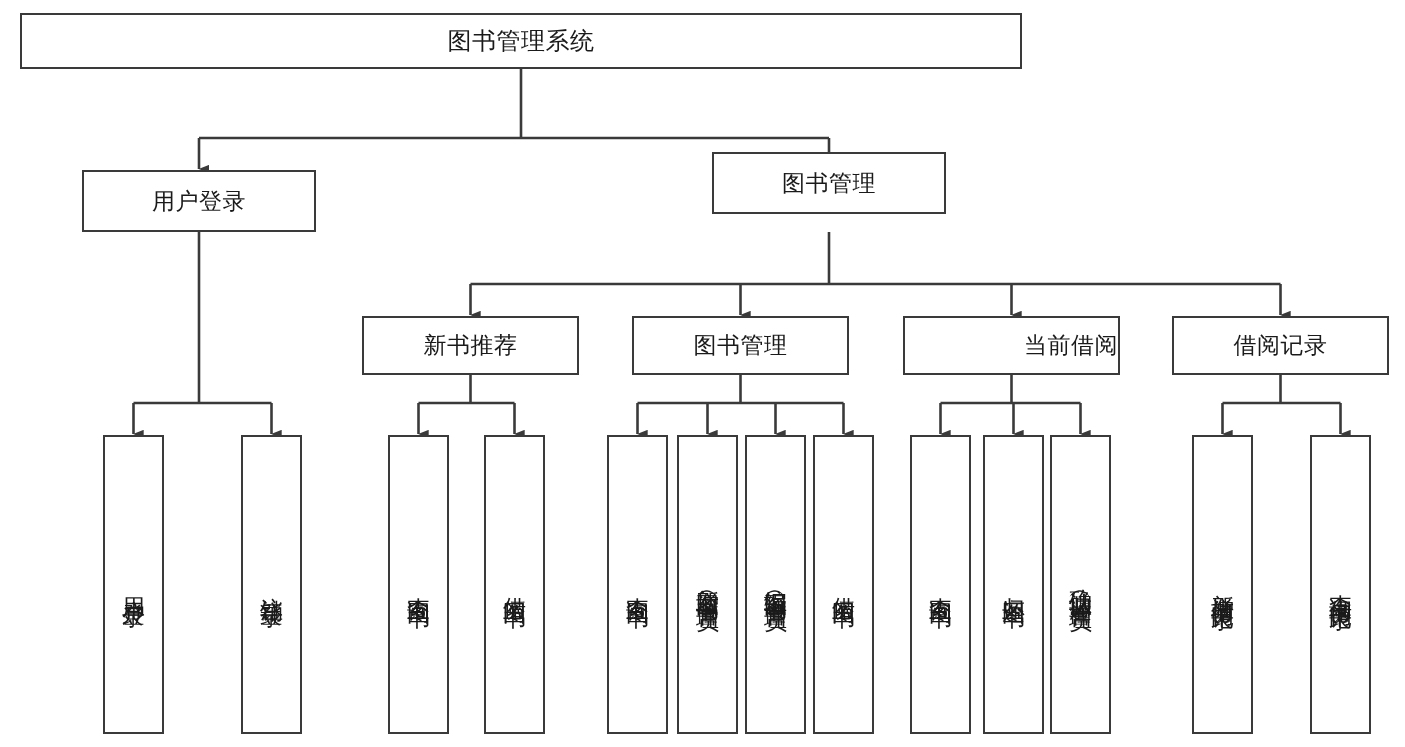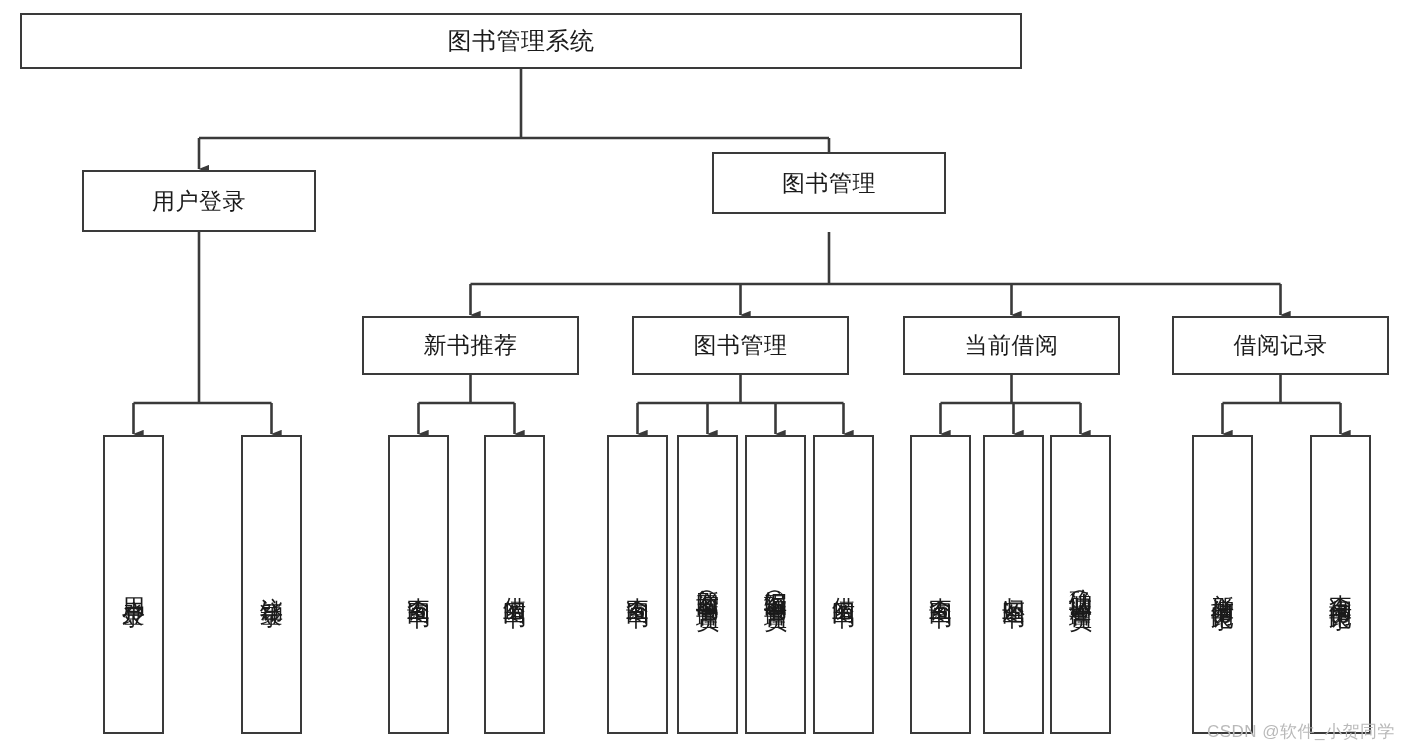--- a/index.html
+++ b/index.html
@@ -128,21 +128,21 @@
       </div>
       <div class="node h-node" style="left: 712px; top: 152px; width: 234px; height: 62px;">
         <span class="node-label">图书管理</span>
       </div>
       <div class="node h-node" style="left: 362px; top: 316px; width: 217px; height: 59px; justify-content: center;">
         <span class="node-label">新书推荐</span>
       </div>
       <div class="node h-node" style="left: 632px; top: 316px; width: 217px; height: 59px;">
         <span class="node-label">图书管理</span>
       </div>
-      <div class="node h-node" style="left: 903px; top: 316px; width: 217px; height: 59px;">
+      <div class="node h-node" style="left: 903px; top: 316px; width: 217px; height: 59px; justify-content: flex-end;">
         <span class="node-label">当前借阅</span>
       </div>
       <div class="node h-node" style="left: 1172px; top: 316px; width: 217px; height: 59px;">
         <span class="node-label">借阅记录</span>
       </div>
       <div class="node v-node" style="left: 103px; top: 435px; width: 61px; height: 299px;">
         <span class="node-label">用户登录</span>
       </div>
       <div class="node v-node" style="left: 241px; top: 435px; width: 61px; height: 299px;">
         <span class="node-label">注销登录</span>
@@ -174,14 +174,13 @@
       <div class="node v-node" style="left: 1050px; top: 435px; width: 61px; height: 299px;">
         <span class="node-label">确认归还（管理员）</span>
       </div>
       <div class="node v-node" style="left: 1192px; top: 435px; width: 61px; height: 299px;">
         <span class="node-label">新增借阅记录</span>
       </div>
       <div class="node v-node" style="left: 1310px; top: 435px; width: 61px; height: 299px;">
         <span class="node-label">查询借阅记录</span>
       </div>
     </div>
-  <div class="watermark">CSDN @软件_小贺同学</div>
 </div>
 
 </body></html>

